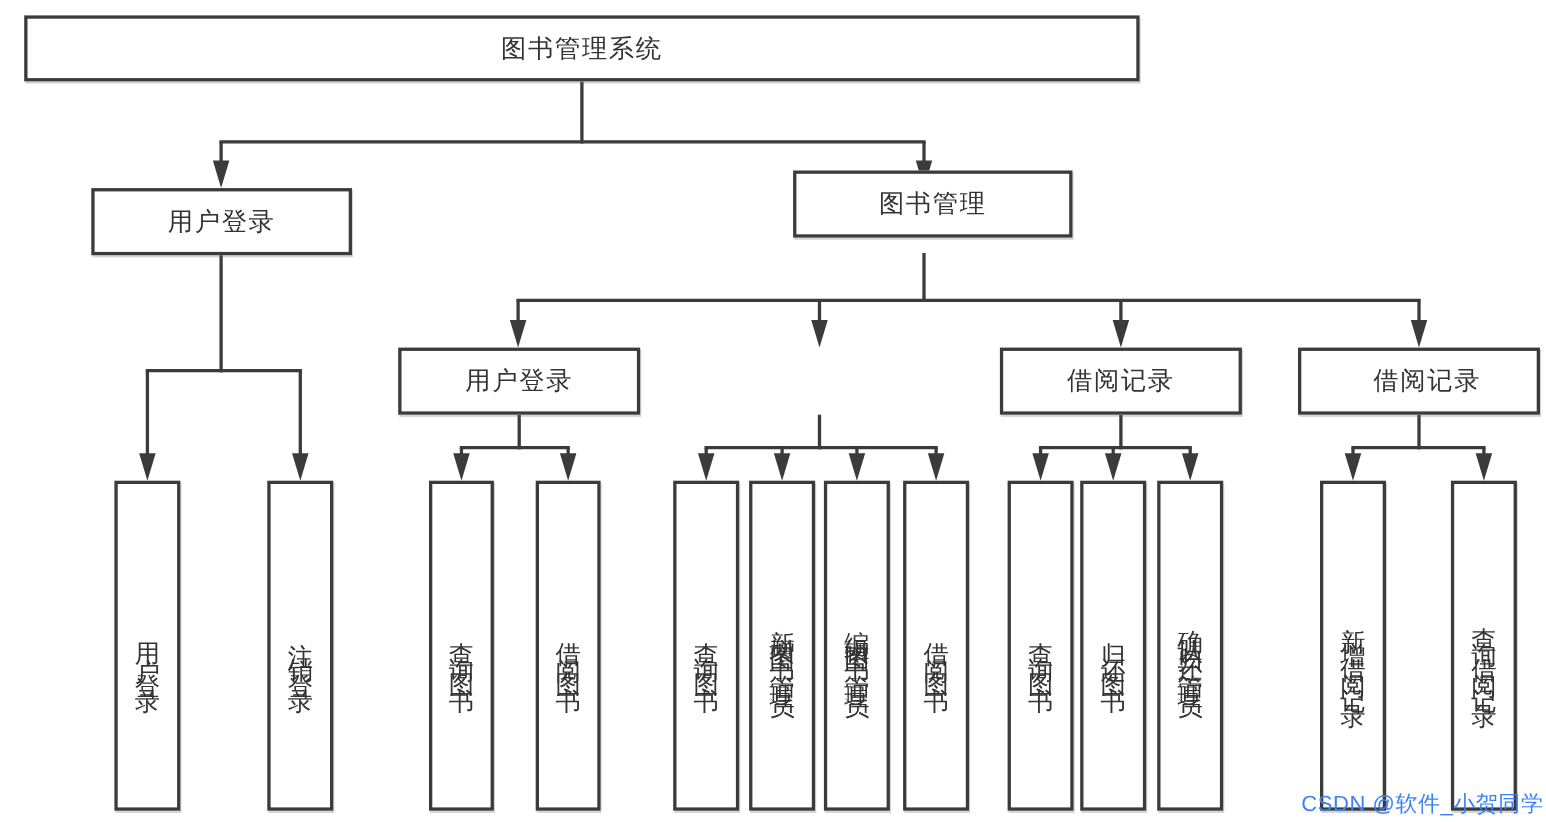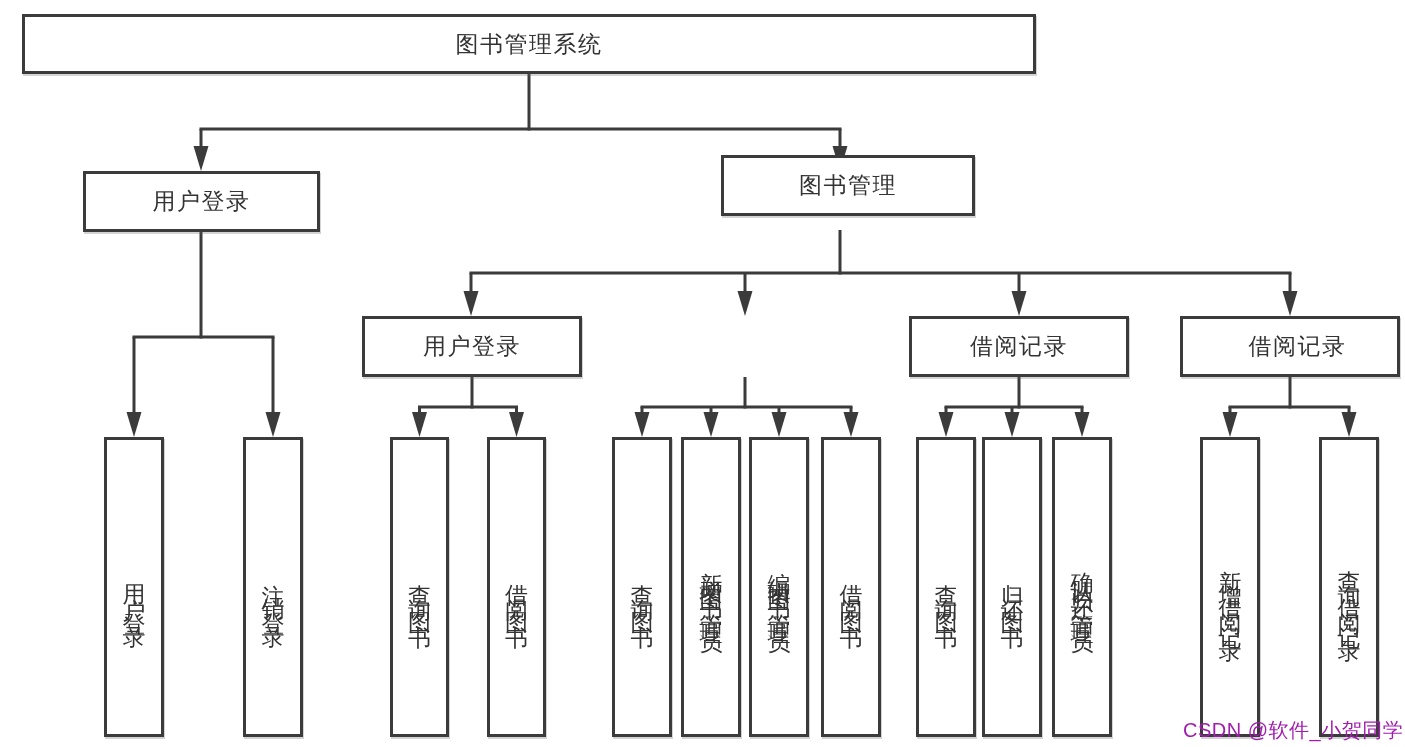--- a/index.html
+++ b/index.html
@@ -28,21 +28,21 @@
   .vbox .v-label {
     writing-mode: vertical-rl;
     font-size: 23px;
     line-height: 1;
     white-space: nowrap;
   }
   .watermark {
     position: absolute; z-index: 3;
     left: 1183px; top: 717px;
     font-size: 20px;
-    color: #a21caf;
+    color: #3b82f6;
     letter-spacing: 0.5px;
     white-space: nowrap;
   }
 </style>
 </head>
 <body>
 
 <div class="stage">
 
   <svg class="connectors">

